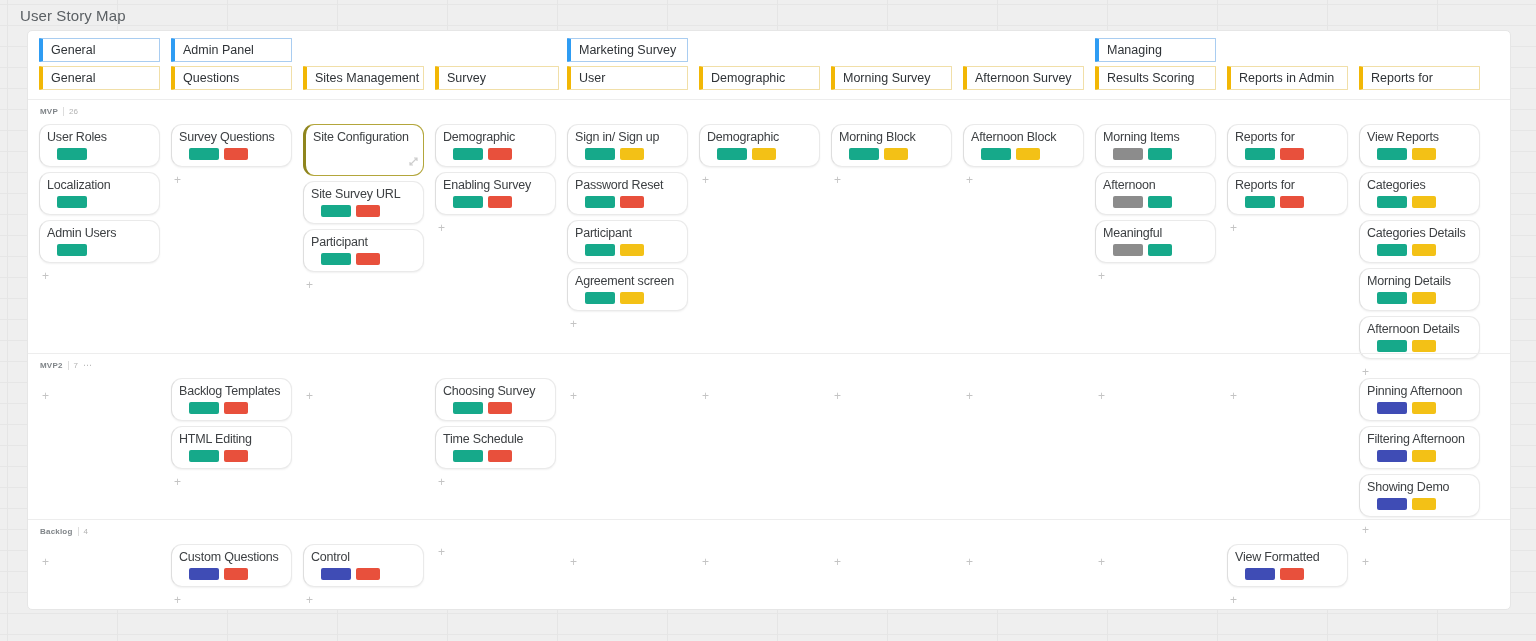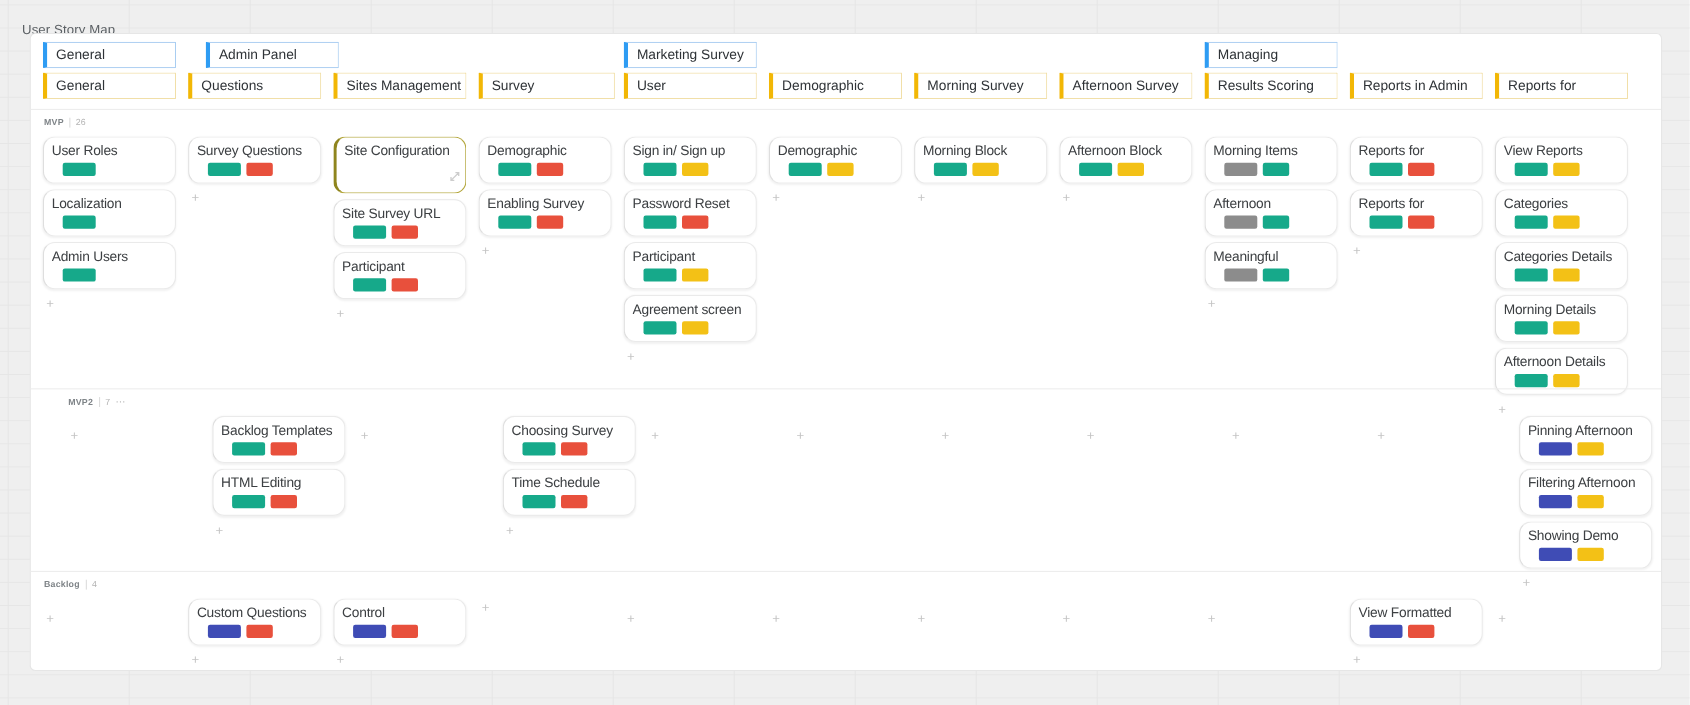--- a/index.html
+++ b/index.html
@@ -6,21 +6,21 @@
   body{
     width:1536px;height:641px;position:relative;overflow:hidden;
     font-family:"Liberation Sans","DejaVu Sans",sans-serif;
     background-color:#efefef;
     background-image:
       linear-gradient(to right,#e5e5e5 1px,transparent 1px),
       linear-gradient(to bottom,#e6e6e6 1px,transparent 1px);
     background-size:110px 100%,100% 21px;
     background-position:7px 0,0 4px;
   }
-  .app-title{position:absolute;left:20px;top:20px;font-size:12px;color:#5a5f63;letter-spacing:.1px;}
+  .app-title{position:absolute;left:20px;top:7px;font-size:15px;color:#5a5f63;letter-spacing:.1px;}
   .board{
     position:absolute;left:27px;top:30px;width:1482px;height:578px;
     background:#ffffff;border:1px solid #e6e6e6;border-radius:5px;
   }
   
   .hcard{
     position:absolute;height:24px;box-sizing:border-box;background:#fff;
     display:flex;align-items:center;padding:0 8px;white-space:nowrap;overflow:hidden;
     font-size:12.5px;color:#2f3337;border:1px solid #ccc;border-left-width:4px;border-radius:1px;
   }
@@ -54,21 +54,21 @@
 </head>
 <body>
 
 <div class="app-title">User Story Map</div>
 
 <div class="board">
   <div id="activities-row">
       <div class="hcard blue" style="left: 11px; top: 7px; width: 121px;">
         <span>General</span>
       </div>
-      <div class="hcard blue" style="left: 143px; top: 7px; width: 121px; margin-left: 16px;">
+      <div class="hcard blue" style="left: 143px; top: 7px; width: 121px;">
         <span>Admin Panel</span>
       </div>
       <div class="hcard blue" style="left: 539px; top: 7px; width: 121px;">
         <span>Marketing Survey</span>
       </div>
       <div class="hcard blue" style="left: 1067px; top: 7px; width: 121px;">
         <span>Managing</span>
       </div>
     </div>
   <div id="steps-row">
@@ -319,21 +319,21 @@
               <span class="title">Afternoon Details</span>
               <div class="bars">
                 <span class="bar b0" style="background: rgb(22, 169, 138);"></span>
                 <span class="bar b1" style="background: rgb(243, 193, 22);"></span>
               </div>
             </div>
             <div class="add">+</div>
           </div>
         </div>
       </div>
-      <div class="section" style="top: 322px; height: 166px; padding-left: 22px;">
+      <div class="section" style="top: 322px; height: 166px;">
         <div class="sec-head">
           <span class="sec-name">MVP2</span>
           <span class="sec-count">7</span>
           <span class="sec-dots">⋯</span>
         </div>
         <div class="cols">
           <div class="col">
             <div class="add top">+</div>
           </div>
           <div class="col">

